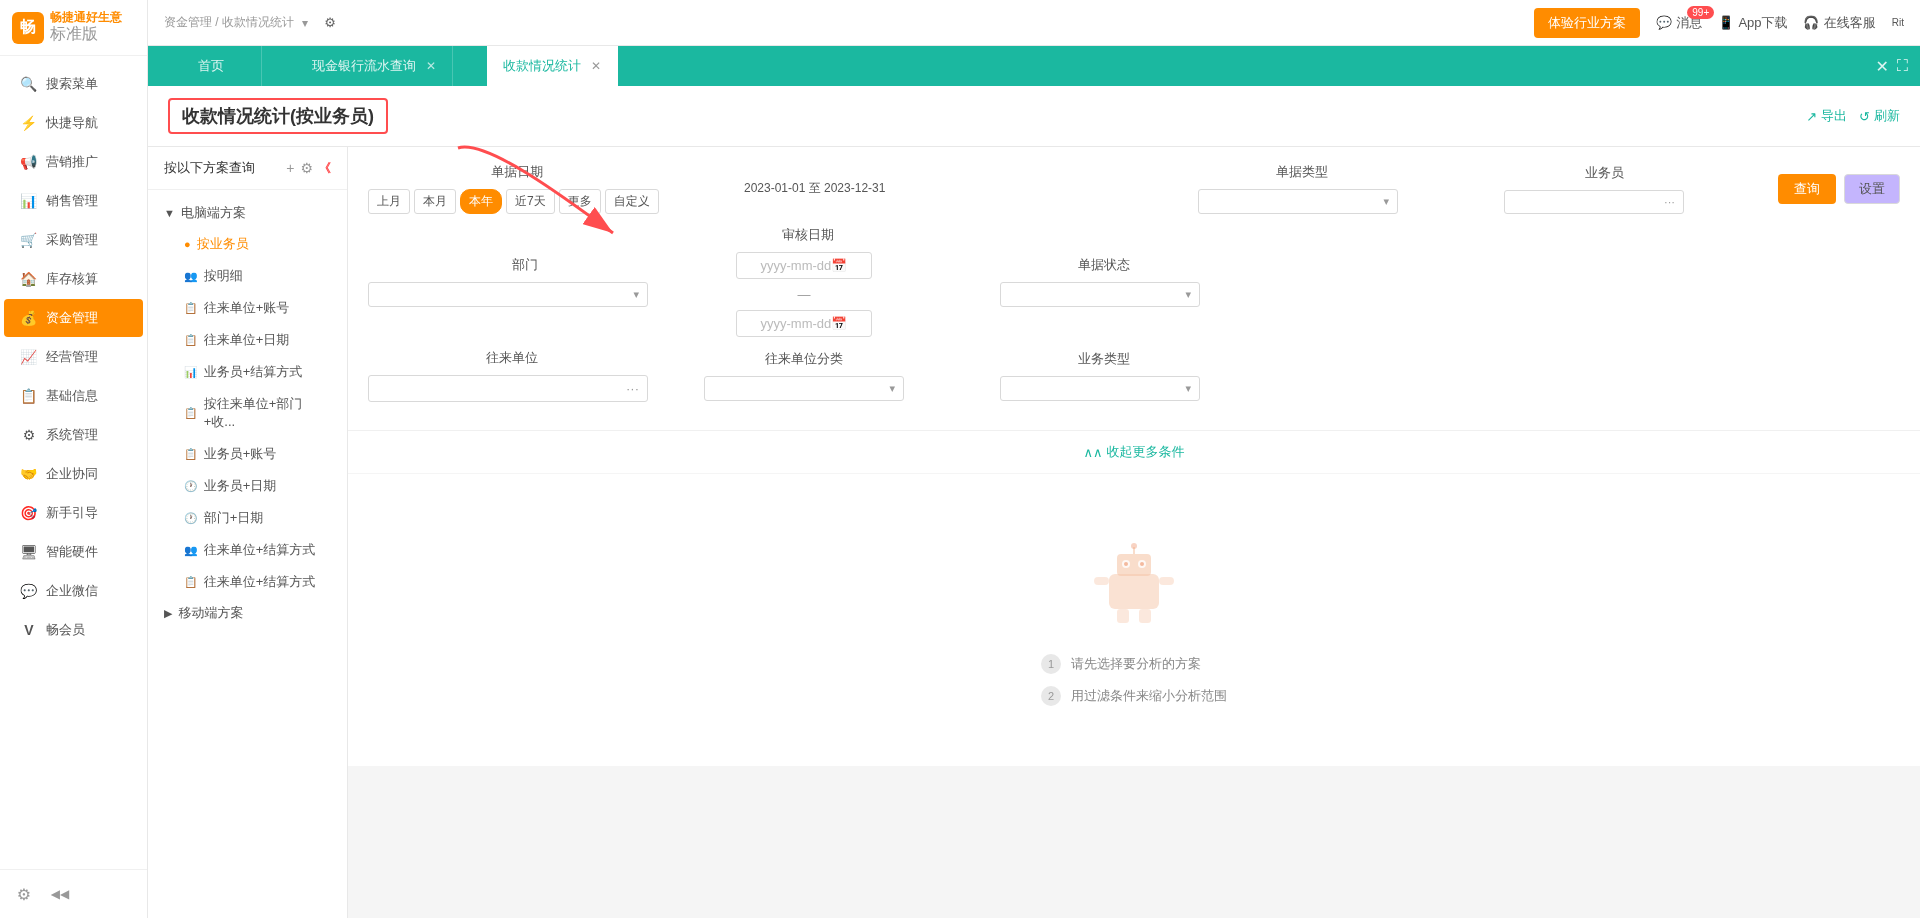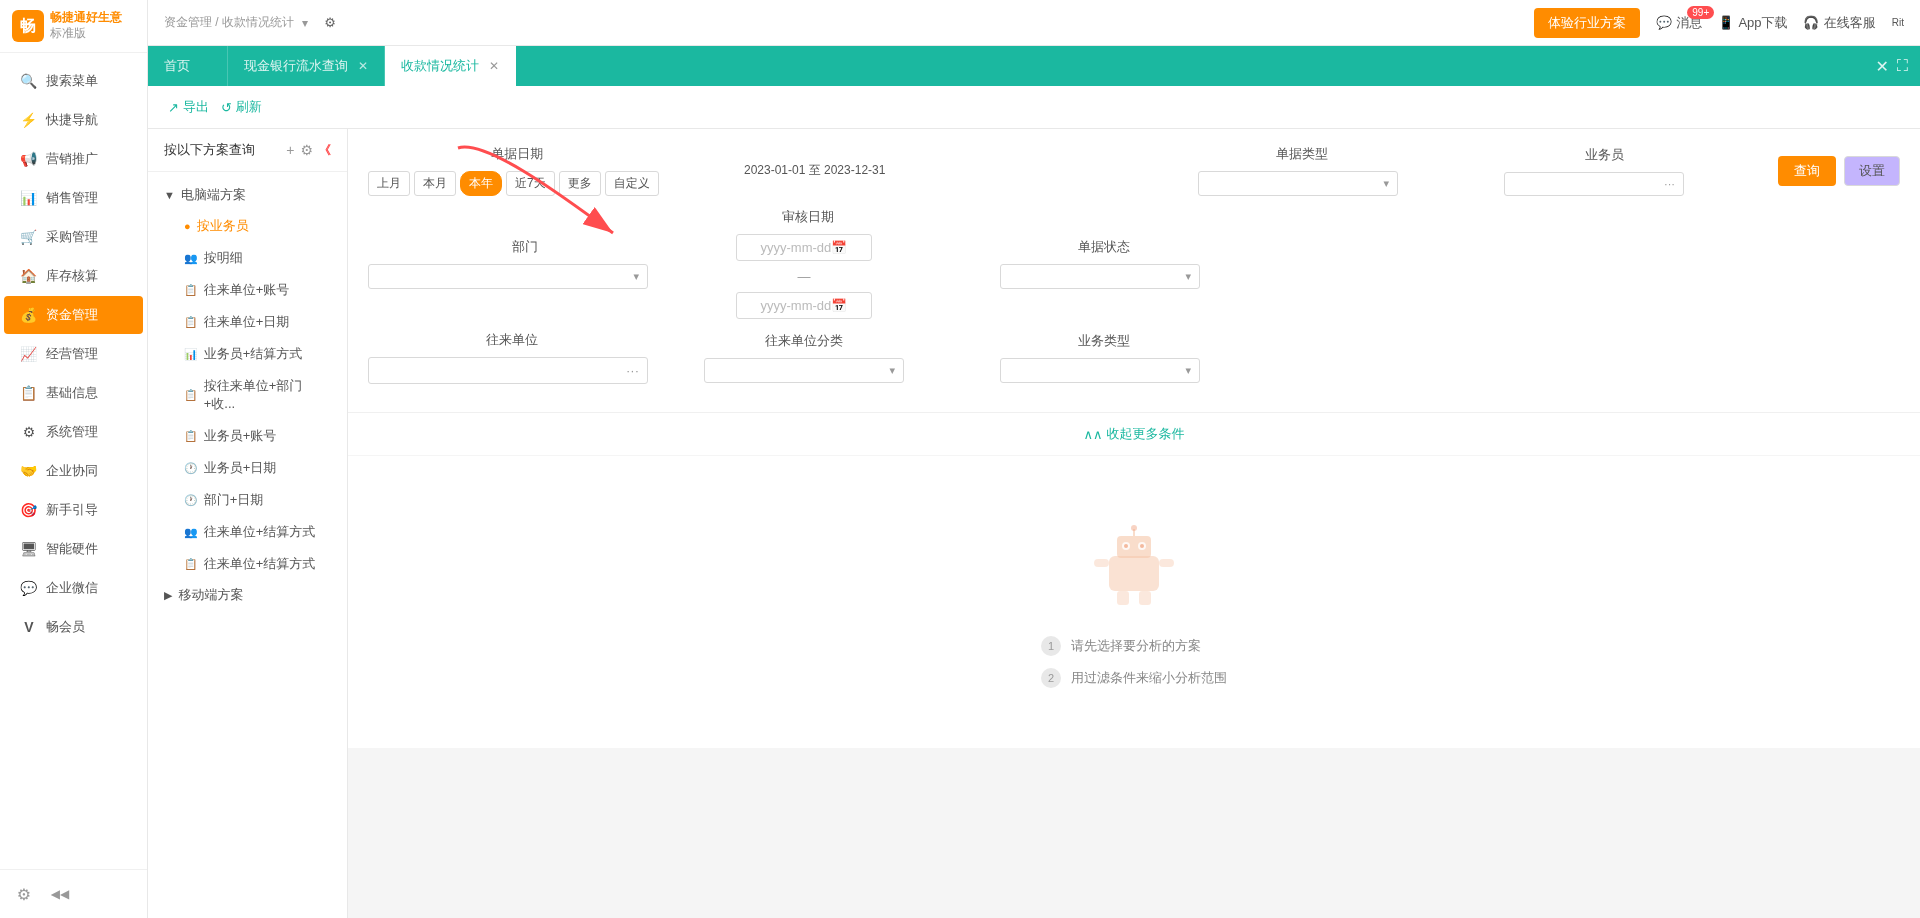--- a/index.html
+++ b/index.html
@@ -3,21 +3,21 @@
   <meta charset="utf-8">
   <style>
     * { box-sizing: border-box; margin: 0; padding: 0; }
     body { font-family: 'Microsoft YaHei', Arial, sans-serif; font-size: 13px; background: #f5f5f5; color: #333; display: flex; height: 918px; overflow: hidden; }
 
     
     .sidebar { width: 148px; background: #fff; border-right: 1px solid #e8e8e8; display: flex; flex-direction: column; height: 100%; flex-shrink: 0; }
     .sidebar-logo { padding: 10px 12px; border-bottom: 1px solid #f0f0f0; display: flex; align-items: center; gap: 6px; }
     .logo-icon { width: 32px; height: 32px; background: #ff8c00; border-radius: 6px; display: flex; align-items: center; justify-content: center; color: white; font-weight: bold; font-size: 16px; }
     .logo-text { font-size: 12px; color: #ff8c00; font-weight: bold; line-height: 1.2; }
-    .logo-badge { font-size: 12px; color: #999; }
+    .logo-badge { font-size: 16px; color: #999; }
     .sidebar-nav { flex: 1; overflow-y: auto; padding: 8px 0; }
     .sidebar-item { display: flex; align-items: center; gap: 8px; padding: 10px 16px; cursor: pointer; color: #555; font-size: 13px; border-radius: 4px; margin: 1px 4px; }
     .sidebar-item.active { background: #ff8c00; color: white; border-radius: 4px; }
     .sidebar-item .icon { width: 18px; height: 18px; display: flex; align-items: center; justify-content: center; font-size: 14px; }
     .sidebar-footer { padding: 10px; border-top: 1px solid #f0f0f0; display: flex; gap: 8px; }
     .sidebar-footer-btn { width: 28px; height: 28px; display: flex; align-items: center; justify-content: center; cursor: pointer; color: #999; font-size: 16px; }
 
     
     .topbar { height: 46px; background: #fff; border-bottom: 1px solid #e8e8e8; display: flex; align-items: center; padding: 0 16px; gap: 12px; flex-shrink: 0; }
     .topbar-left { display: flex; align-items: center; gap: 8px; flex: 1; }
@@ -27,21 +27,21 @@
     .topbar-trial-btn { background: #ff8c00; color: white; border: none; border-radius: 4px; padding: 6px 14px; cursor: pointer; font-size: 13px; }
     .topbar-right { display: flex; align-items: center; gap: 16px; }
     .topbar-msg { display: flex; align-items: center; gap: 4px; color: #555; font-size: 13px; cursor: pointer; position: relative; }
     .badge { background: #ff4d4f; color: white; font-size: 10px; border-radius: 10px; padding: 1px 5px; position: absolute; top: -8px; right: -12px; }
     .topbar-app { display: flex; align-items: center; gap: 4px; color: #555; font-size: 13px; cursor: pointer; }
     .topbar-service { display: flex; align-items: center; gap: 4px; color: #555; font-size: 13px; cursor: pointer; }
     .topbar-user { color: #555; font-size: 10px; cursor: pointer; }
 
     
     .tabs { height: 40px; background: #1bb8a0; display: flex; align-items: stretch; flex-shrink: 0; padding-left: 0; }
-    .tab { display: flex; align-items: center; padding: 0 16px; gap: 6px; color: rgba(255,255,255,0.85); cursor: pointer; font-size: 13px; border-right: 1px solid rgba(255,255,255,0.2); min-width: 80px; }
+    .tab { display: flex; align-items: center; padding: 0 16px; gap: 6px; color: rgba(255,255,255,0.85); cursor: pointer; font-size: 13px; border-right: 1px solid rgba(255,255,255,0.2); min-width: 80px; margin-left: 34px; }
     .tab.home { padding: 0 16px; }
     .tab.active { background: #fff; color: #1bb8a0; font-weight: 500; }
     .tab-close { font-size: 12px; color: rgba(255,255,255,0.7); margin-left: 4px; }
     .tab.active .tab-close { color: #999; }
     .tabs-spacer { flex: 1; }
     .tabs-controls { display: flex; align-items: center; padding: 0 12px; gap: 8px; }
     .tab-ctrl-btn { color: rgba(255,255,255,0.85); cursor: pointer; font-size: 16px; }
 
     
     .page-header { background: #fff; border-bottom: 1px solid #e8e8e8; padding: 12px 20px; display: flex; align-items: center; justify-content: space-between; flex-shrink: 0; }
@@ -225,20 +225,23 @@
       <span class="tab-close">✕</span>
     </div>
     <div class="tabs-spacer"></div>
     <div class="tabs-controls">
       <span class="tab-ctrl-btn">✕</span>
       <span class="tab-ctrl-btn">⛶</span>
     </div>
   </div>
 
   <div class="page-header">
+    <div class="page-title-box">
+      <span class="page-title">收款情况统计(按业务员)</span>
+    </div>
     <div class="page-header-actions">
       <div class="action-btn">
         <span>↗</span>
         <span>导出</span>
       </div>
       <div class="action-btn">
         <span>↺</span>
         <span>刷新</span>
       </div>
     </div>

